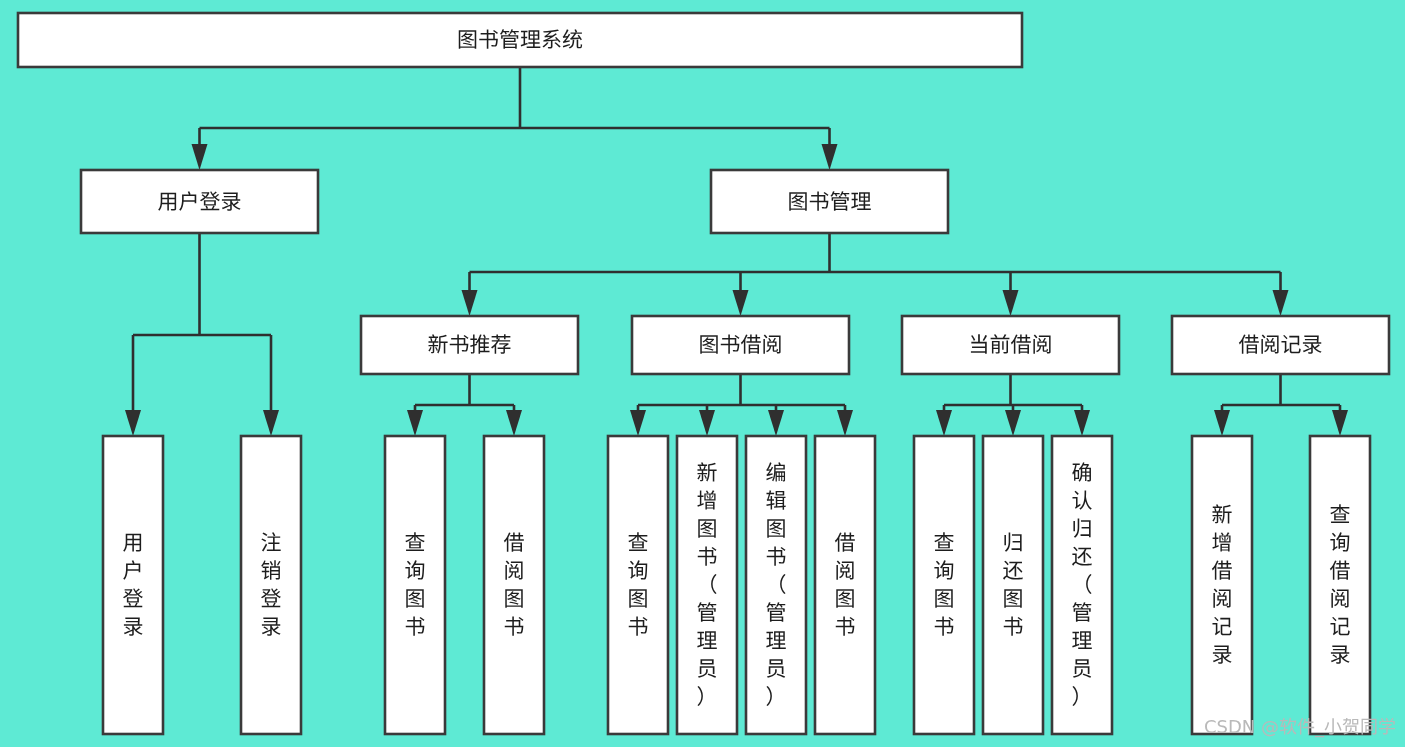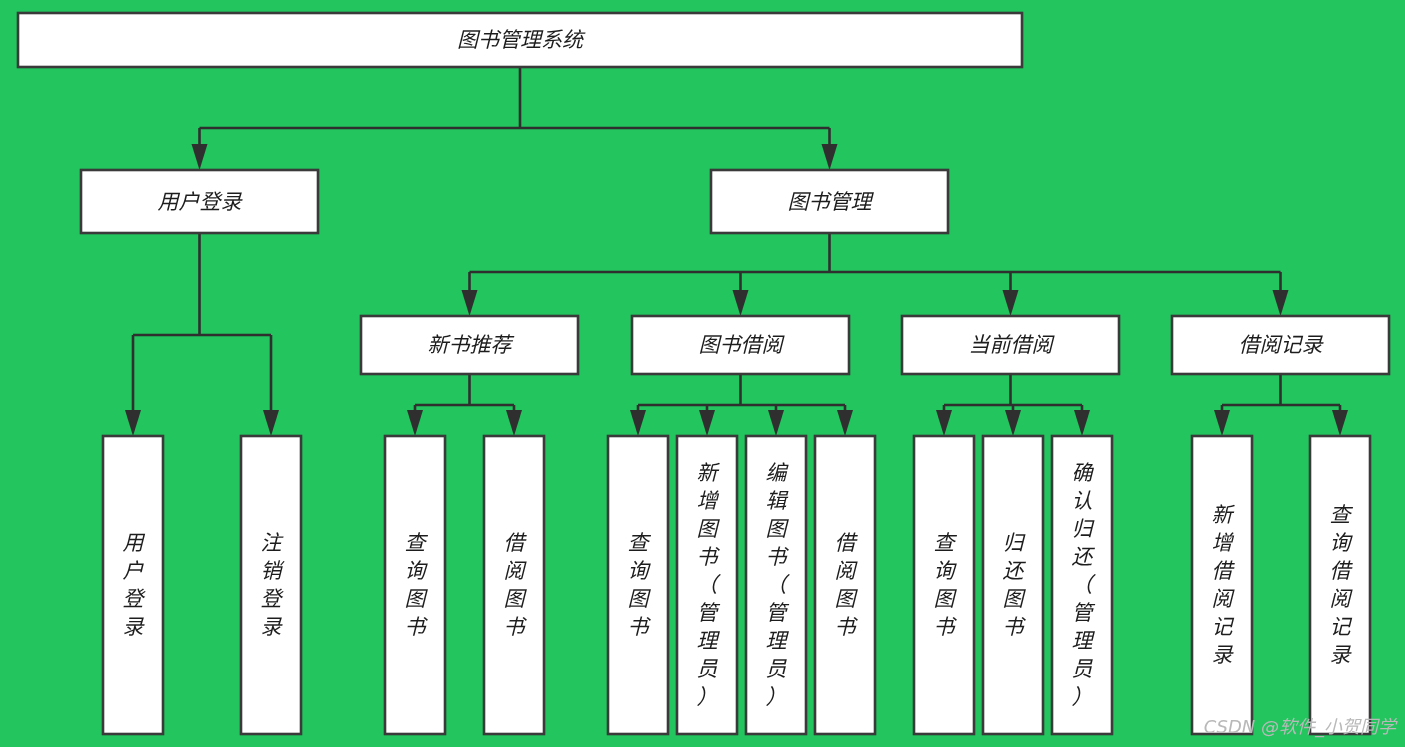--- a/index.html
+++ b/index.html
@@ -8,23 +8,22 @@
     padding: 0;
     background: #ffffff;
   }
   body {
     font-family: "DejaVu Sans", "Liberation Sans", sans-serif;
   }
   #diagram-root {
     position: relative;
     width: 1405px;
     height: 747px;
-    background: #22c55e;
+    background: #5eead4;
     overflow: hidden;
-    font-style: italic;
   }
   svg.diagram-canvas {
     position: absolute;
     left: 0;
     top: 0;
     width: 1405px;
     height: 747px;
     display: block;
   }
   .node-box {

